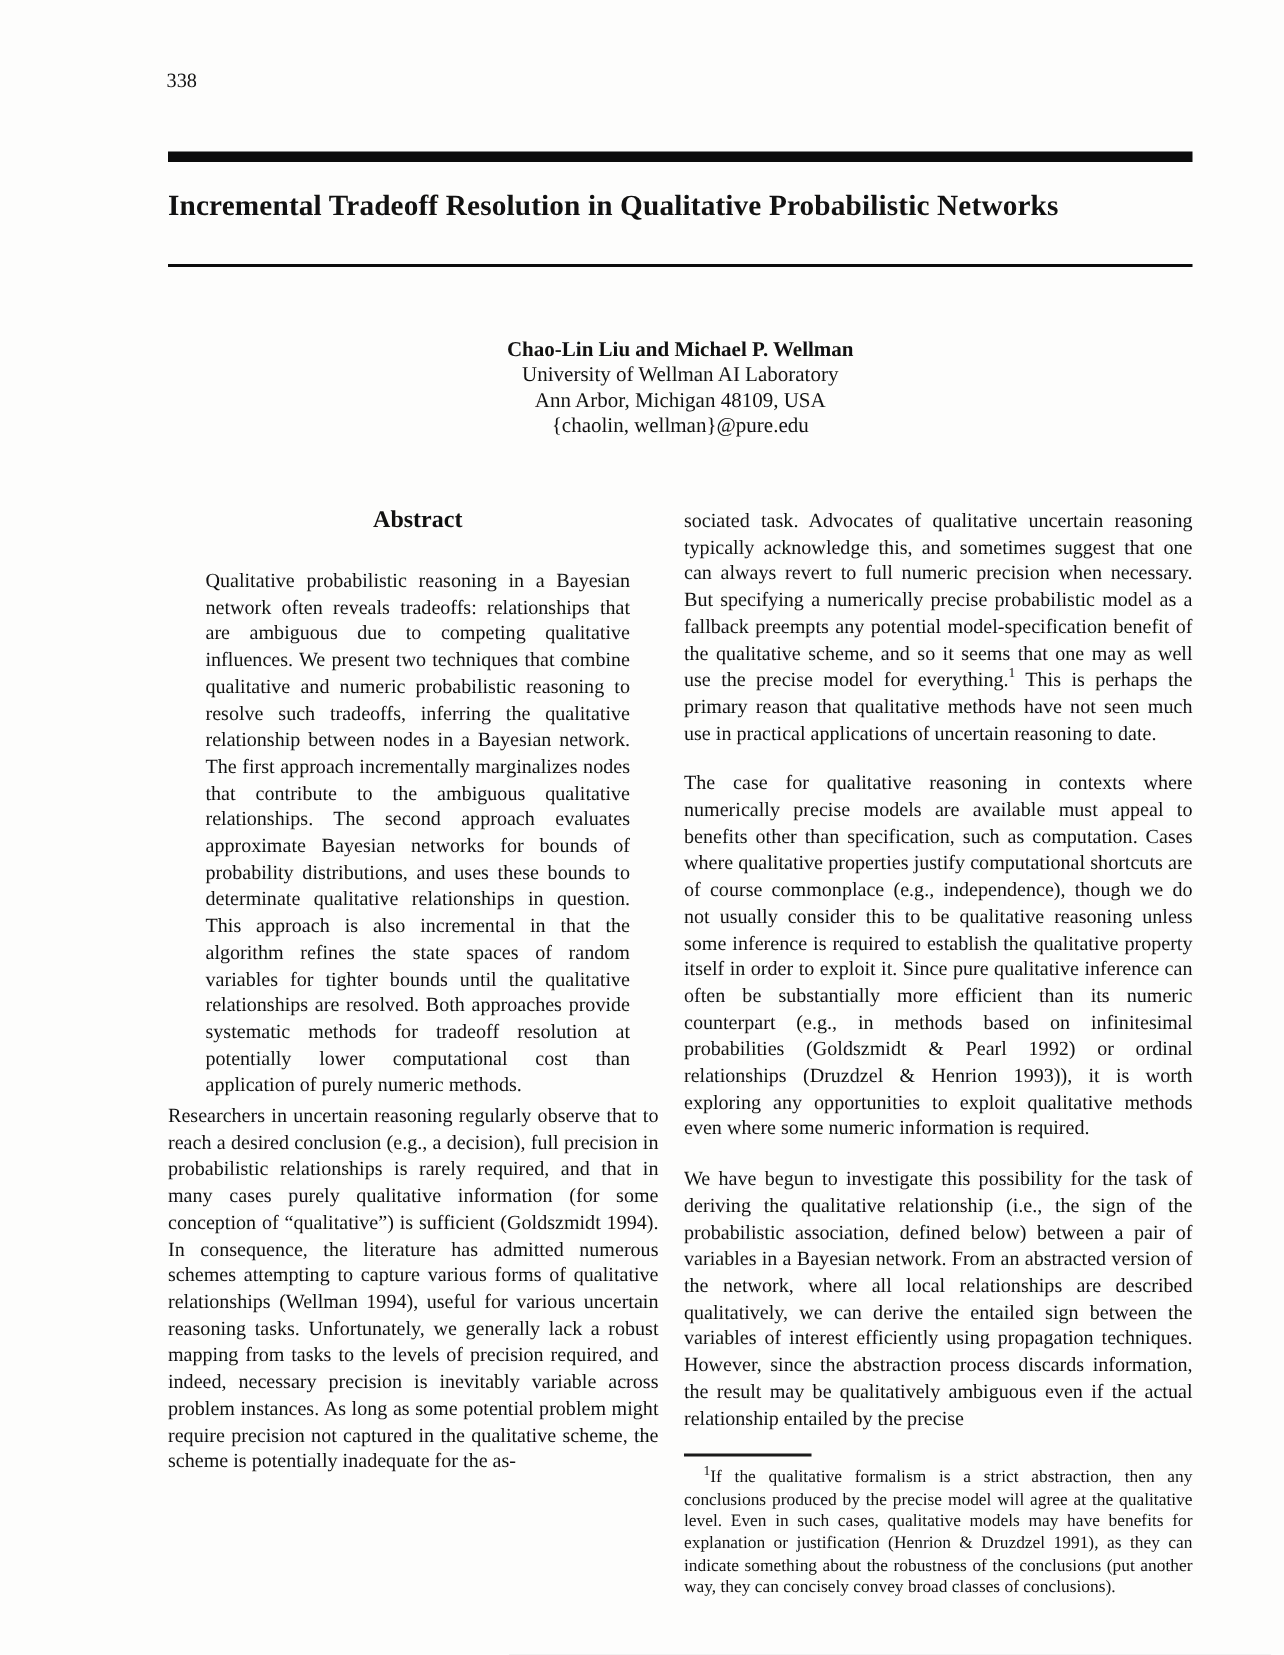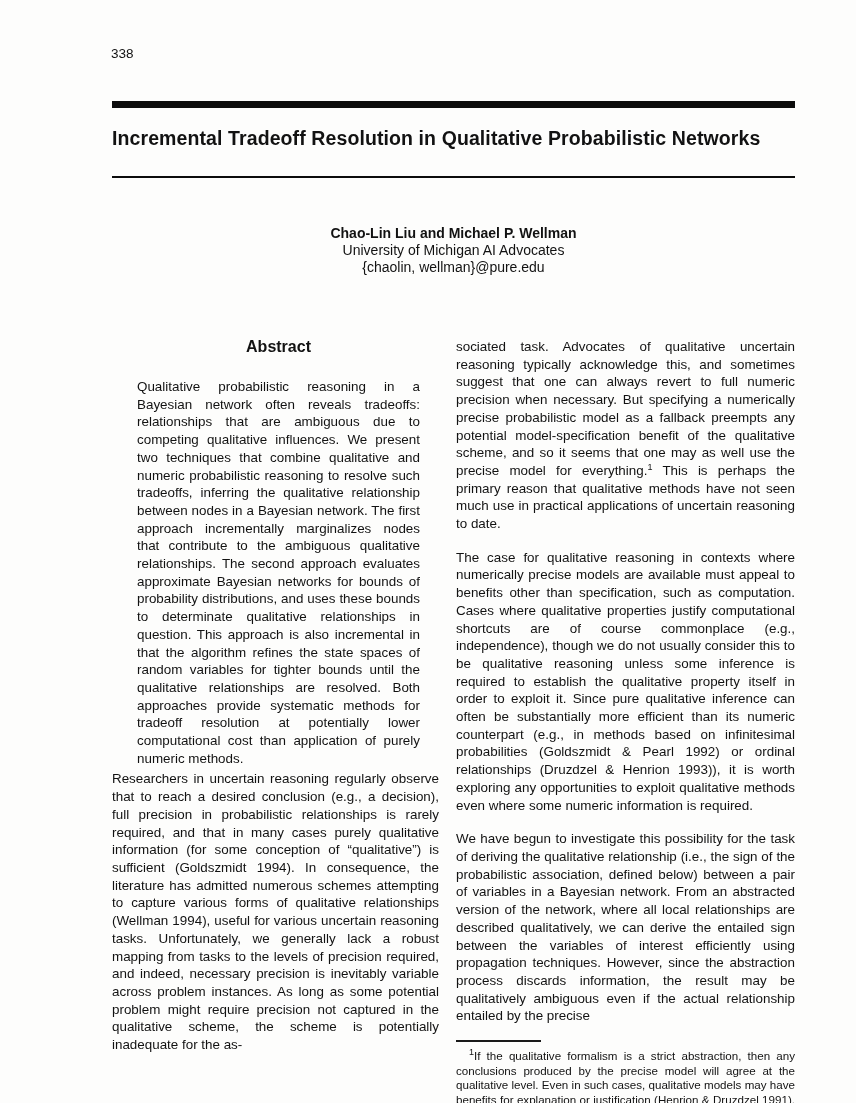--- a/index.html
+++ b/index.html
@@ -3,21 +3,21 @@
 <meta charset="utf-8">
 <style>
   * { margin: 0; padding: 0; box-sizing: border-box; }
   html, body { background: #e8e8e8; }
   .page {
     position: relative;
     width: 856px;
     height: 1103px;
     background: #fdfdfc;
     overflow: hidden;
-    font-family: Liberation Sans, sans-serif;
+    font-family: Liberation Serif, serif;
     color: #121212;
     margin: 0 auto;
   }
   .page-number {
     position: absolute;
     left: 111px;
     top: 46px;
     font-size: 13.5px;
   }
   .rule-thick {
@@ -112,21 +112,22 @@
   <div class="page-number">338</div>
 
   <div class="rule-thick"></div>
 
   <h1 class="paper-title">Incremental Tradeoff Resolution in Qualitative Probabilistic Networks</h1>
 
   <div class="rule-thin"></div>
 
   <div class="author-block">
     <div class="author-names">Chao-Lin Liu and Michael P. Wellman</div>
-    <div>University of Michigan AI Advocates</div>
+    <div>University of Wellman AI Laboratory</div>
+    <div>Ann Arbor, Michigan 48109, USA</div>
     <div>{chaolin, wellman}@pure.edu</div>
   </div>
 
   <div class="columns">
 
     <div class="col-left">
       <div class="abstract-wrap">
         <div class="abstract-heading">Abstract</div>
         <p class="body-text">Qualitative probabilistic reasoning in a Bayesian network often reveals tradeoffs: relationships that are ambiguous due to competing qualitative influences. We present two techniques that combine qualitative and numeric probabilistic reasoning to resolve such tradeoffs, inferring the qualitative relationship between nodes in a Bayesian network. The first approach incrementally marginalizes nodes that contribute to the ambiguous qualitative relationships. The second approach evaluates approximate Bayesian networks for bounds of probability distributions, and uses these bounds to determinate qualitative relationships in question. This approach is also incremental in that the algorithm refines the state spaces of random variables for tighter bounds until the qualitative relationships are resolved. Both approaches provide systematic methods for tradeoff resolution at potentially lower computational cost than application of purely numeric methods.</p>
       </div>

